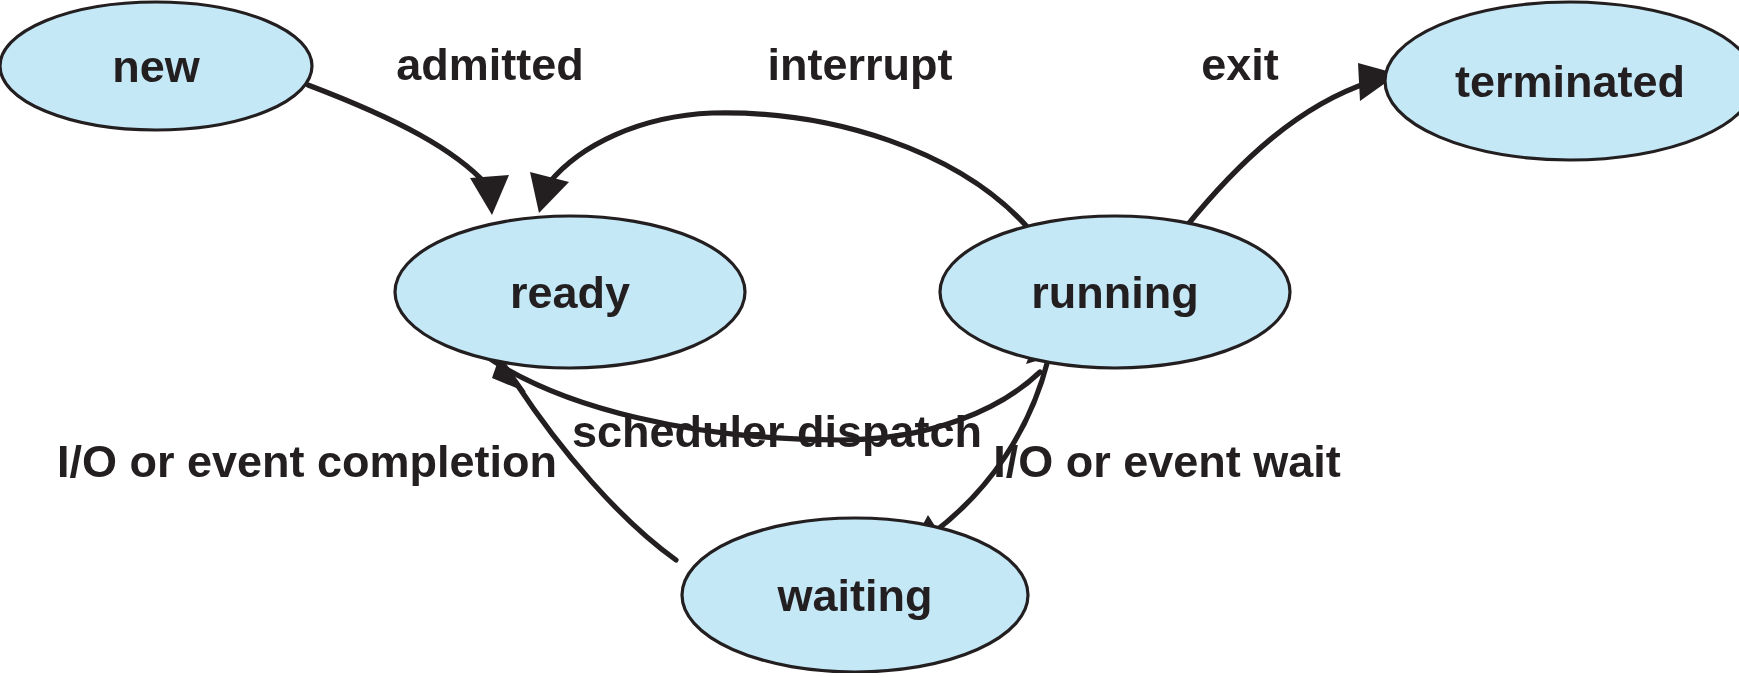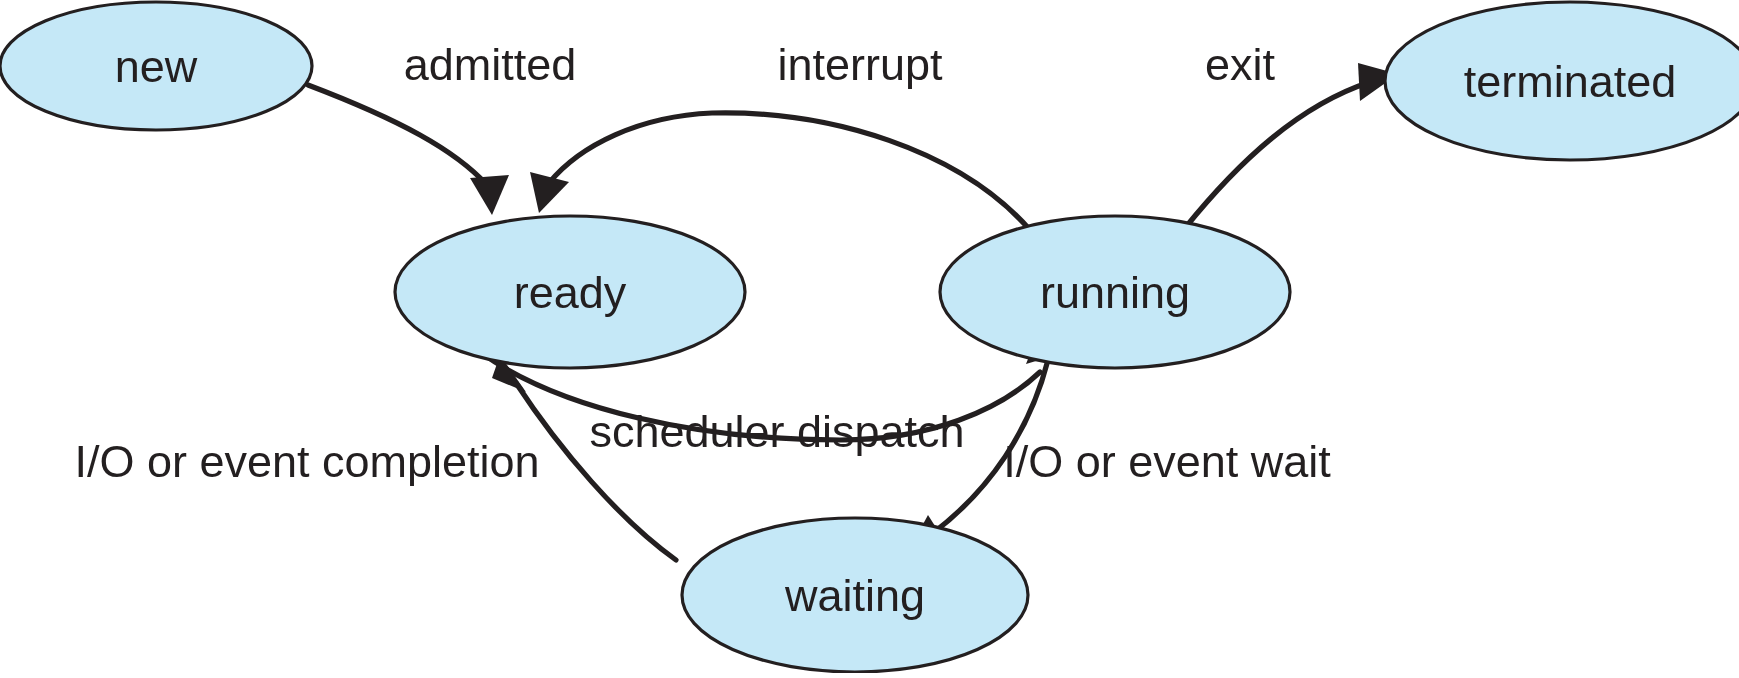--- a/index.html
+++ b/index.html
@@ -9,20 +9,21 @@
   }
   body {
     font-family: "Liberation Sans", sans-serif;
   }
   #canvas {
     position: relative;
     width: 1739px;
     height: 673px;
     background: #ffffff;
     overflow: hidden;
+    font-weight: bold;
   }
   #diagram-svg {
     position: absolute;
     left: 0;
     top: 0;
     width: 1739px;
     height: 678px;
   }
   .node-ellipse {
     stroke: #231f20;

